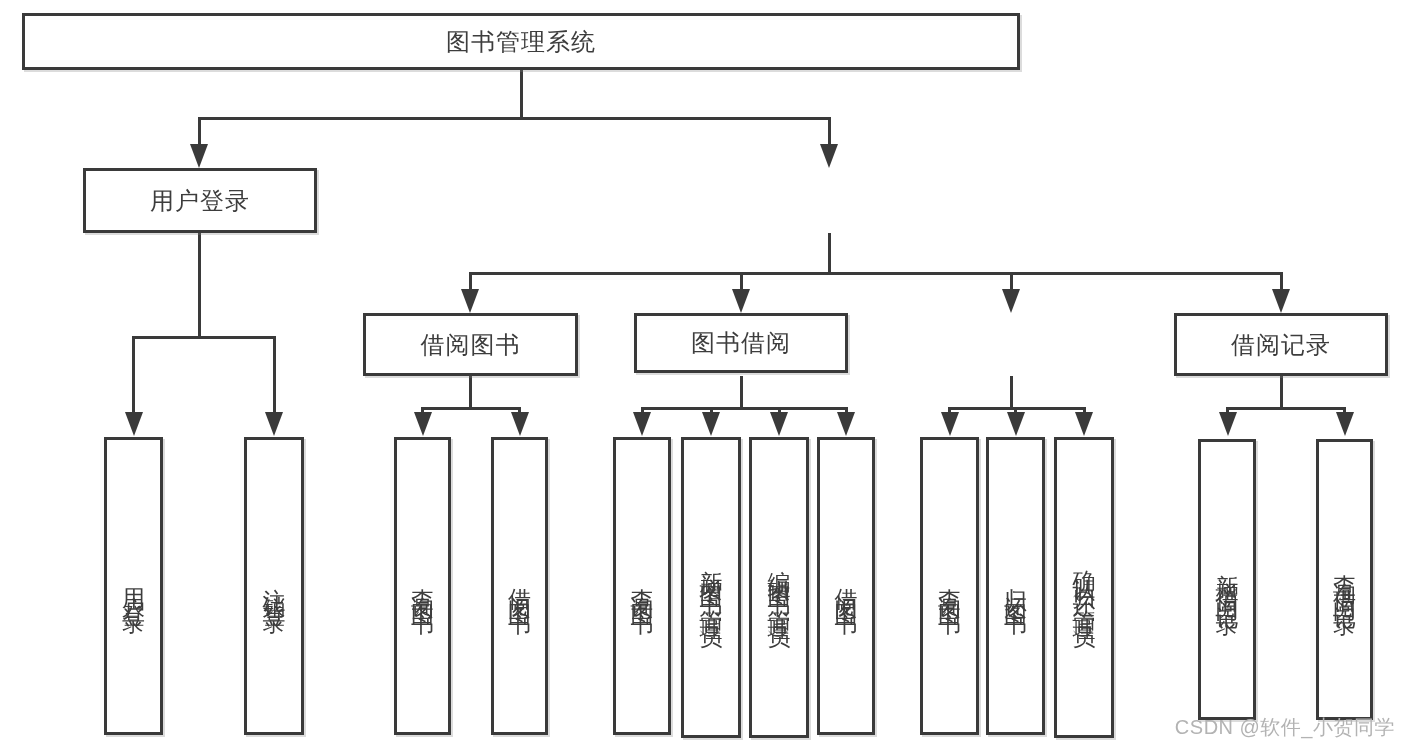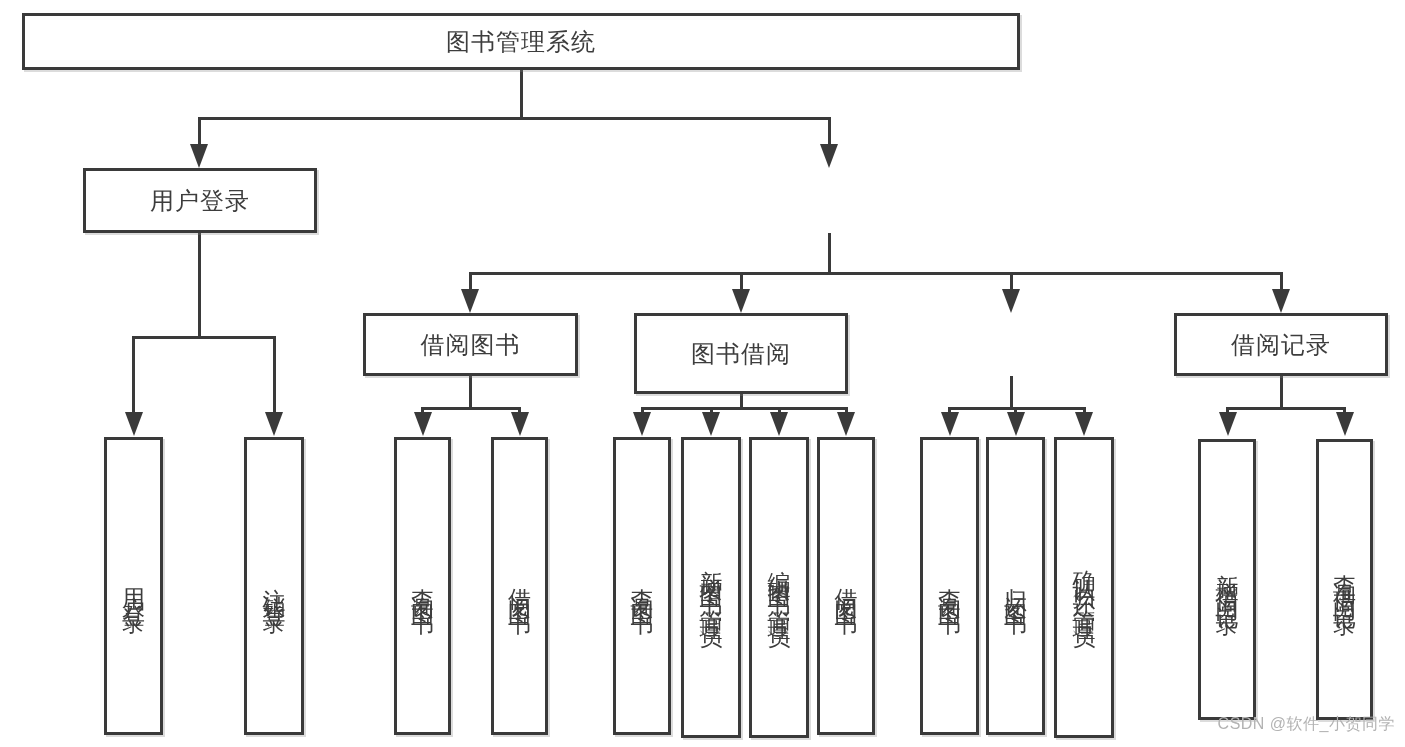--- a/index.html
+++ b/index.html
@@ -35,21 +35,21 @@
   .hline{position:absolute;height:3px;background:#3a3a3a;}
   .arrow{
     position:absolute;width:0;height:0;
     border-left:9px solid transparent;
     border-right:9px solid transparent;
     border-top:24px solid #3a3a3a;
   }
   .watermark{
     position:absolute;
     top:714px;right:10px;
-    font-size:16px;
+    font-size:20px;
     color:#b3b3b3;
     letter-spacing:0.5px;
     z-index:5;
     white-space:nowrap;
   }
 </style>
 </head>
 <body>
 
 <div id="stage">
@@ -117,21 +117,21 @@
     <span>图书管理系统</span>
   </div>
 
   <div class="node" style="left:83px;top:168px;width:234px;height:65px">
     <span>用户登录</span>
   </div>
 
   <div class="node" style="left:363px;top:313px;width:215px;height:63px">
     <span>借阅图书</span>
   </div>
-  <div class="node" style="left:634px;top:313px;width:214px;height:81px">
+  <div class="node" style="left:634px;top:313px;width:214px;height:60px">
     <span>图书借阅</span>
   </div>
   <div class="node" style="left:1174px;top:313px;width:214px;height:63px">
     <span>借阅记录</span>
   </div>
 
   <div class="node vnode" style="left:104px;top:437px;width:59px;height:298px">
     <span>用户登录</span>
   </div>
   <div class="node vnode" style="left:244px;top:437px;width:60px;height:298px">

